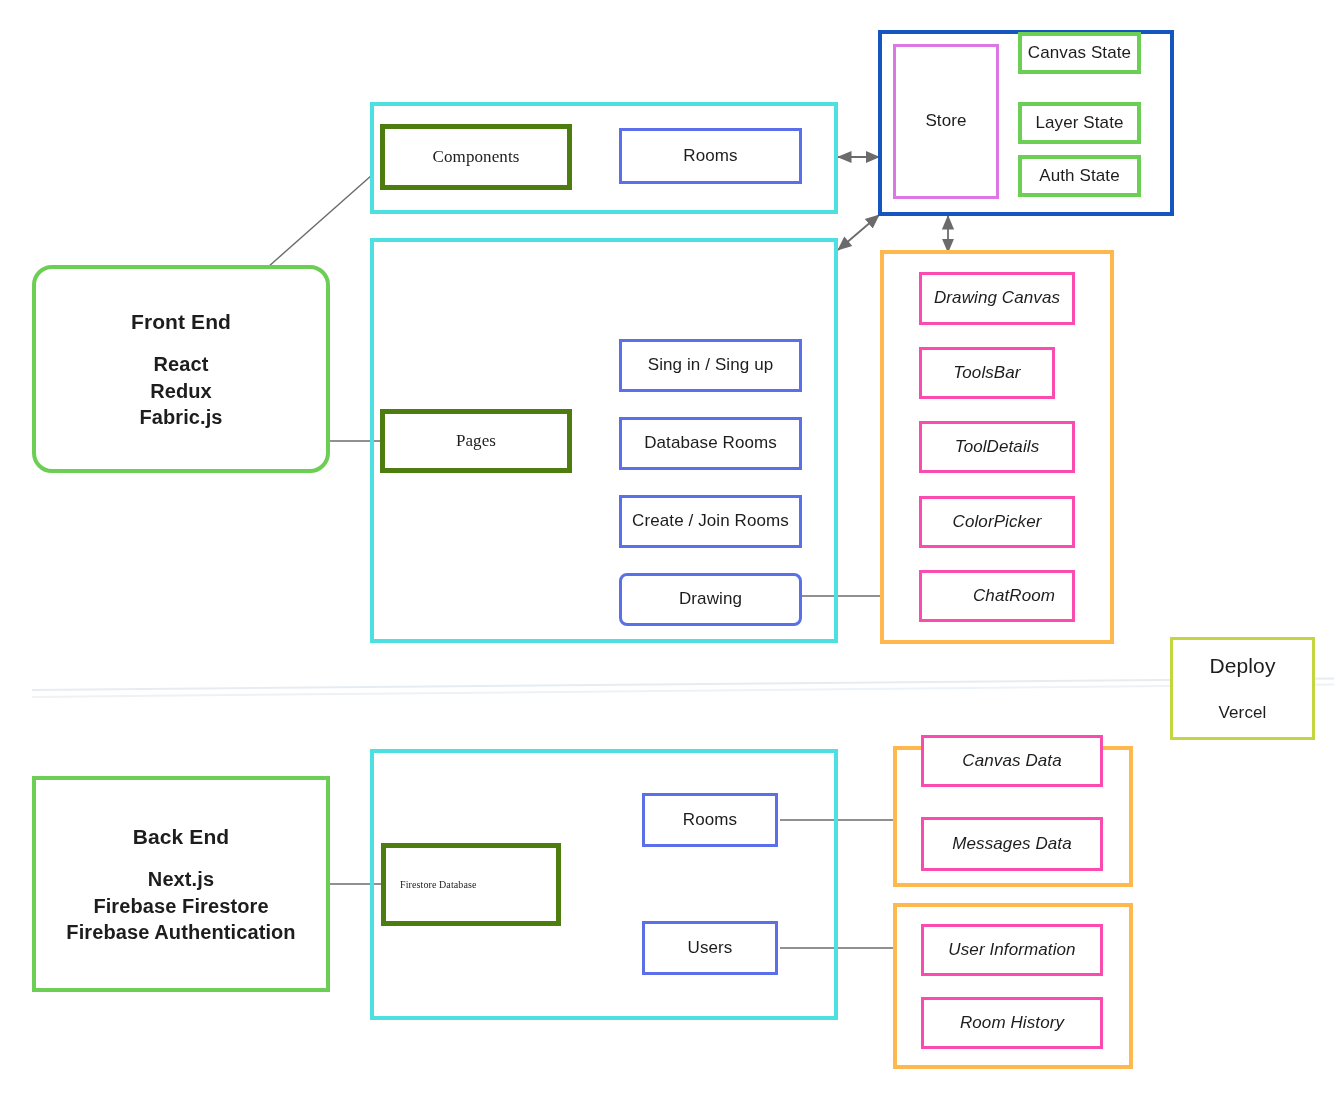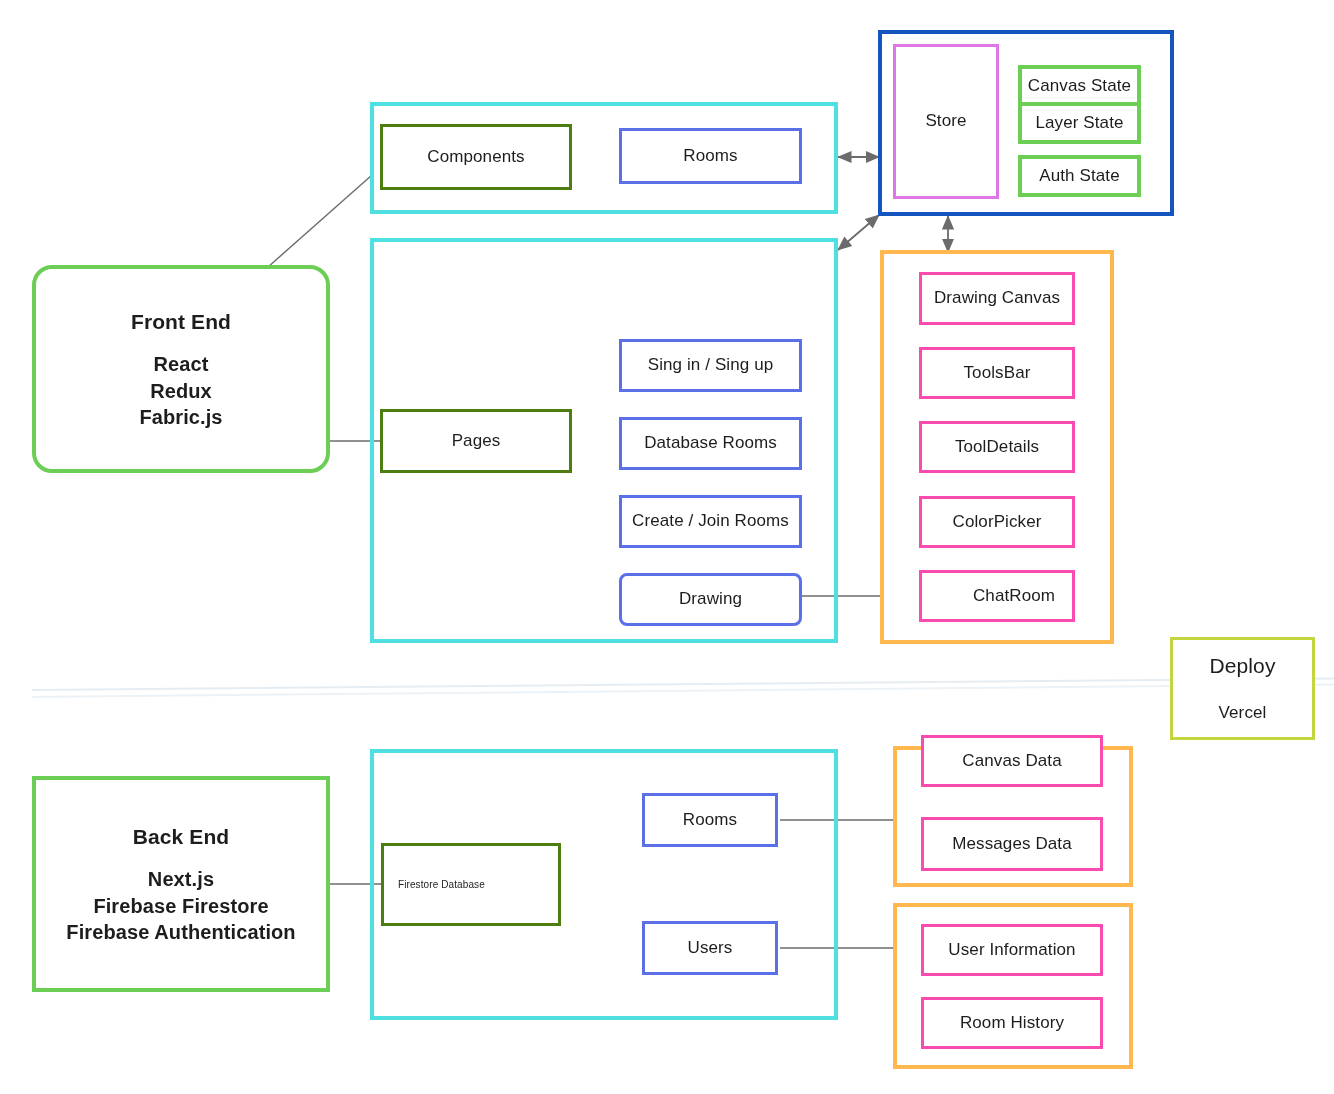--- a/index.html
+++ b/index.html
@@ -30,23 +30,23 @@
     letter-spacing: 0.1px;
   }
   .container-box {
     background: transparent;
   }
   
   .b-cyan    { border: 4px solid #4ee0e0; }
   .b-blue-dk { border: 4px solid #1455c0; }
   .b-green   { border: 4px solid #6dce55; }
   .b-orange  { border: 4px solid #ffb84d; }
-  .b-yellow  { border: 3px solid #4d7c0f; }
+  .b-yellow  { border: 5px solid #4d7c0f; font-family: Liberation Serif, serif; }
   .b-royal   { border: 3px solid #5b6fe8; }
-  .b-pink    { border: 3px solid #fa4bb0; }
+  .b-pink    { border: 3px solid #fa4bb0; font-style: italic; }
   .b-orchid  { border: 3px solid #dd77e6; }
   .b-olive   { border: 3px solid #c3d53f; }
   .t-md   { font-size: 17px; }
   .t-sm   { font-size: 10px; }
 
   .stack-lines { display: block; }
   .stack-lines .big { font-size: 21px; font-weight: bold; display: block; }
   .stack-lines .gap { display: block; height: 16px; }
   .stack-lines .sub { font-size: 20px; font-weight: bold; display: block; }
 
@@ -125,31 +125,31 @@
   <div class="node b-royal t-md" style="left:619px; top:417px; width:183px; height:53px;">Database Rooms</div>
 
   <div class="node b-royal t-md" style="left:619px; top:495px; width:183px; height:53px;">Create / Join Rooms</div>
 
   <div class="node b-royal t-md" style="left:619px; top:573px; width:183px; height:53px;border-radius:8px;">Drawing</div>
 
   <div class="node container-box b-blue-dk" style="left:878px; top:30px; width:296px; height:186px;"></div>
 
   <div class="node b-orchid t-md" style="left:893px; top:44px; width:106px; height:155px;">Store</div>
 
-  <div class="node b-green t-md" style="left:1018px; top:65px; width:123px; height:42px;">Canvas State</div>
+  <div class="node b-green t-md" style="left:1018px; top:32px; width:123px; height:42px;">Canvas State</div>
 
   <div class="node b-green t-md" style="left:1018px; top:102px; width:123px; height:42px;">Layer State</div>
 
   <div class="node b-green t-md" style="left:1018px; top:155px; width:123px; height:42px;">Auth State</div>
 
   <div class="node container-box b-orange" style="left:880px; top:250px; width:234px; height:394px;"></div>
 
   <div class="node b-pink t-md" style="left:919px; top:272px; width:156px; height:53px;">Drawing Canvas</div>
 
-  <div class="node b-pink t-md" style="left:919px; top:347px; width:156px; height:52px;">ToolsBar</div>
+  <div class="node b-pink t-md" style="left:919px; top:347px; width:136px; height:52px;">ToolsBar</div>
 
   <div class="node b-pink t-md" style="left:919px; top:421px; width:156px; height:52px;">ToolDetails</div>
 
   <div class="node b-pink t-md" style="left:919px; top:496px; width:156px; height:52px;">ColorPicker</div>
 
   <div class="node b-pink t-md" style="left:919px; top:570px; width:156px; height:52px;padding-left:34px;">ChatRoom</div>
 
   <div class="node b-olive" style="left:1170px; top:637px; width:145px; height:103px;">
     <span class="deploy-inner">
       <span class="l1">Deploy</span>

